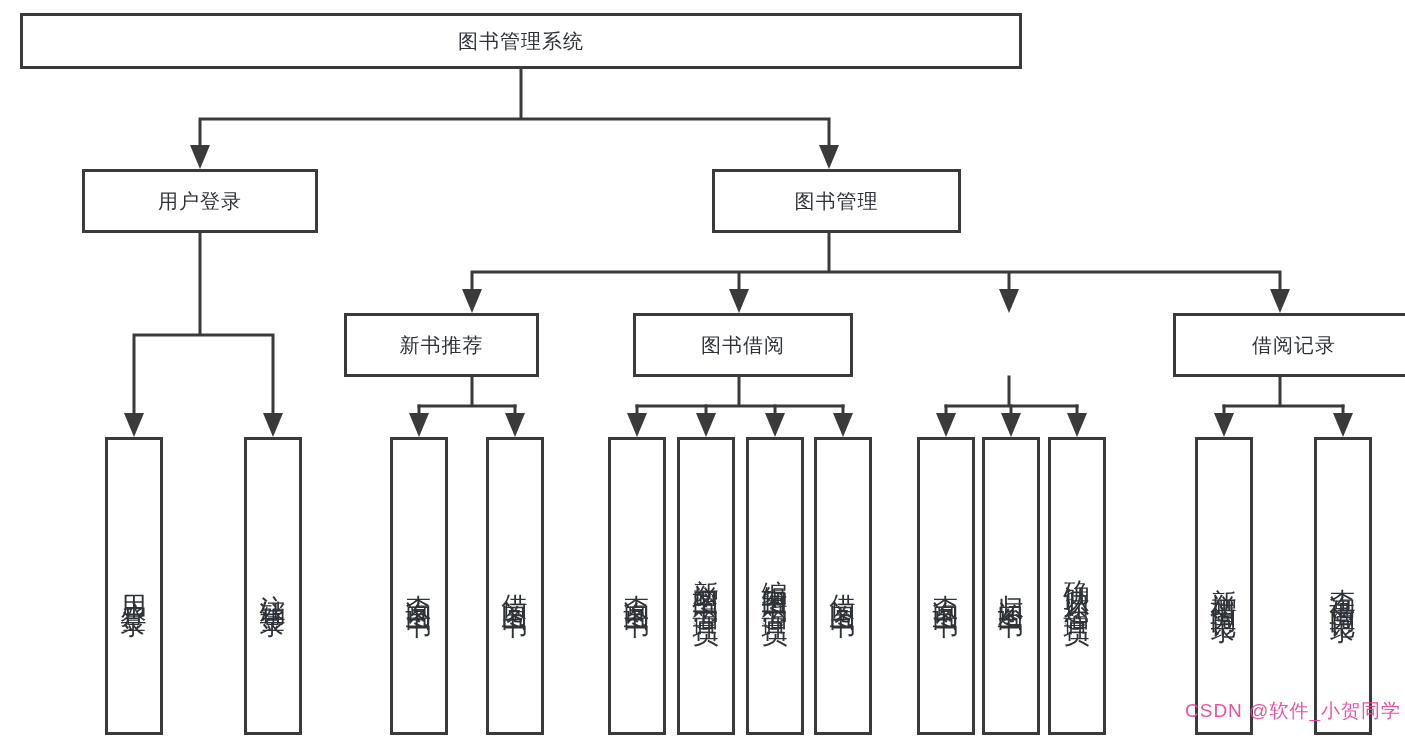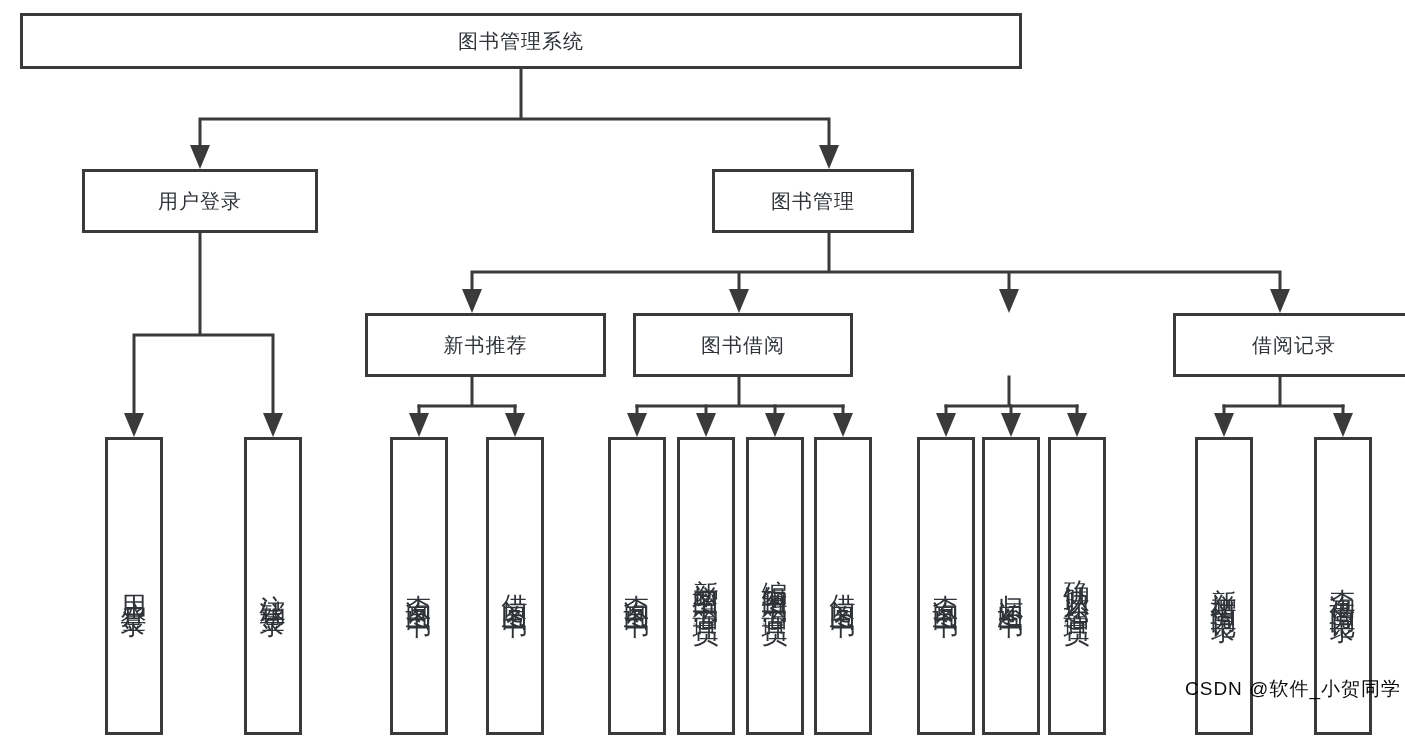--- a/index.html
+++ b/index.html
@@ -38,25 +38,25 @@
     writing-mode: vertical-rl;
     text-orientation: mixed;
     font-size: 26px;
     letter-spacing: 6px;
     line-height: 1;
     white-space: normal;
   }
   .watermark {
     position: absolute;
     left: 1185px;
-    top: 676px;
+    top: 698px;
     z-index: 3;
     font-size: 19px;
     letter-spacing: 1px;
-    color: #000000;
+    color: #ec4899;
     opacity: 0.95;
     white-space: nowrap;
   }
 </style>
 </head>
 <body>
 
 <div class="canvas">
 
   <svg class="wires" viewBox="0 0 1405 747" xmlns="http://www.w3.org/2000/svg">
@@ -90,25 +90,25 @@
     </g>
   </svg>
 
   <div class="node" style="left:20px;top:13px;width:1002px;height:56px">
     <span class="lbl">图书管理系统</span>
   </div>
 
   <div class="node" style="left:82px;top:169px;width:236px;height:64px">
     <span class="lbl">用户登录</span>
   </div>
-  <div class="node" style="left:712px;top:169px;width:202px;height:64px">
+  <div class="node" style="left:712px;top:169px;width:249px;height:64px">
     <span class="lbl">图书管理</span>
   </div>
 
-  <div class="node" style="left:365px;top:313px;width:241px;height:64px">
+  <div class="node" style="left:344px;top:313px;width:195px;height:64px">
     <span class="lbl">新书推荐</span>
   </div>
   <div class="node" style="left:633px;top:313px;width:220px;height:64px">
     <span class="lbl">图书借阅</span>
   </div>
   <div class="node" style="left:1173px;top:313px;width:242px;height:64px">
     <span class="lbl">借阅记录</span>
   </div>
 
   <div class="node leaf" style="left:105px;top:437px;width:58px;height:298px">

